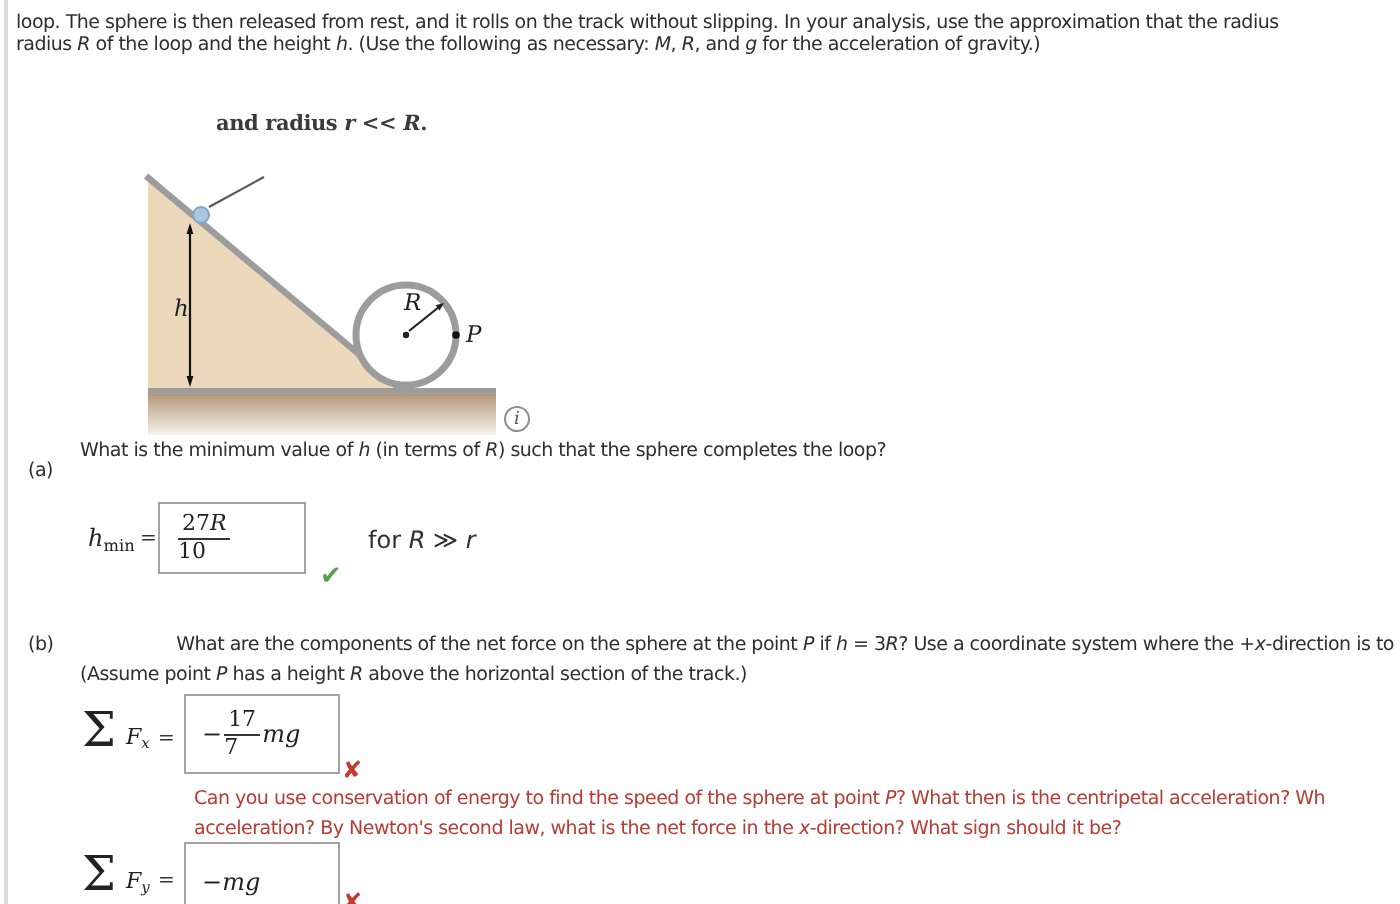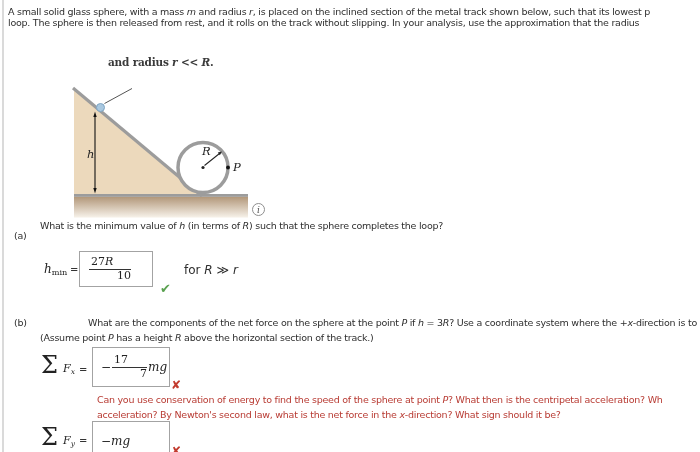--- a/index.html
+++ b/index.html
@@ -15,21 +15,21 @@
   .it{font-style:italic;}
   .sb{font-size:0.68em;vertical-align:-0.28em;}
   .math{font-family:"DejaVu Serif","Liberation Serif",serif;color:#222;}
   .eq{font-size:10px;color:#333;}
   .ansbox{display:flex;align-items:center;background:#fff;border:1px solid #a3a3a3;
           padding-left:8px;font-family:"DejaVu Serif","Liberation Serif",serif;
           font-size:12px;color:#222;white-space:pre;}
   .frac{display:inline-flex;flex-direction:column;text-align:left;line-height:1.12;
         font-size:11px;margin:0 1px;vertical-align:middle;}
   .frac .num{border-bottom:1px solid #333;padding:0 2px;display:block;}
-  .frac .den{display:block;margin-left:28px;}
+  .frac .den{display:block;}
   .sigma{font-family:"DejaVu Serif","Liberation Serif",serif;font-size:24px;color:#222;line-height:1;}
   .flabel{font-family:"DejaVu Serif","Liberation Serif",serif;font-style:italic;font-size:11px;color:#222;}
   .check{color:#59a14f;font-size:13px;}
   .cross{color:#c23b2e;font-size:12px;font-weight:bold;}
   .feedback{color:#b83b33;}
   .caption{font-family:"DejaVu Serif","Liberation Serif",serif;font-weight:600;
            font-size:10.5px;letter-spacing:-0.2px;line-height:13px;color:#3a3a3a;white-space:nowrap;}
   .diaglabel{font-family:"DejaVu Serif","Liberation Serif",serif;font-style:italic;
              font-size:11.5px;color:#222;}
   .infoicon{width:13px;height:13px;border:1px solid #8f8f8f;border-radius:50%;
@@ -37,22 +37,22 @@
             font-family:"DejaVu Serif","Liberation Serif",serif;font-style:italic;
             font-size:9px;color:#555;box-sizing:border-box;}
 </style>
 </head>
 <body>
 
 <div class="page">
   <div class="leftrule"></div>
 
   <div class="abs" style="left:8px;top:6px;width:689px;">
-    <div class="line">A small solid glass sphere, with a mass <span class="it">m</span> and radius <span class="it">r</span>, is placed on the inclined section of the metal track shown below, such that its lowest p</div>
     <div class="line">loop. The sphere is then released from rest, and it rolls on the track without slipping. In your analysis, use the approximation that the radius</div>
+    <div class="line">radius <span class="it">R</span> of the loop and the height <span class="it">h</span>. (Use the following as necessary: <span class="it">M</span>, <span class="it">R</span>, and <span class="it">g</span> for the acceleration of gravity.)</div>
   </div>
 
   <div class="abs" style="left:68px;top:55px;width:245px;height:165px;">
     <svg width="245" height="165" viewBox="0 0 245 165" style="position:absolute;left:0;top:0;">
       <defs>
         <linearGradient id="gnd" x1="0" y1="0" x2="0" y2="1">
           <stop offset="0" stop-color="#b19678"></stop>
           <stop offset="1" stop-color="#f7f2ea"></stop>
         </linearGradient>
       </defs>

